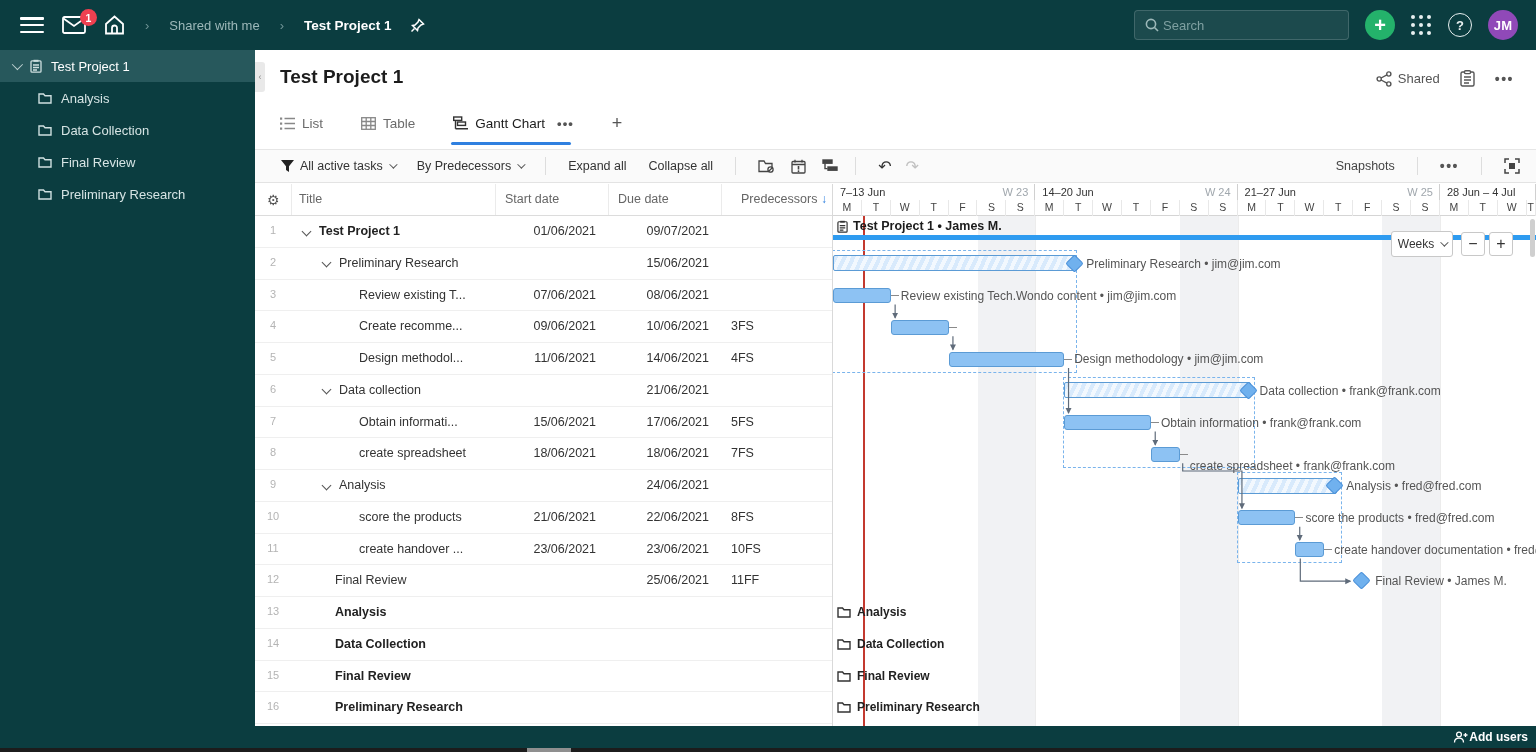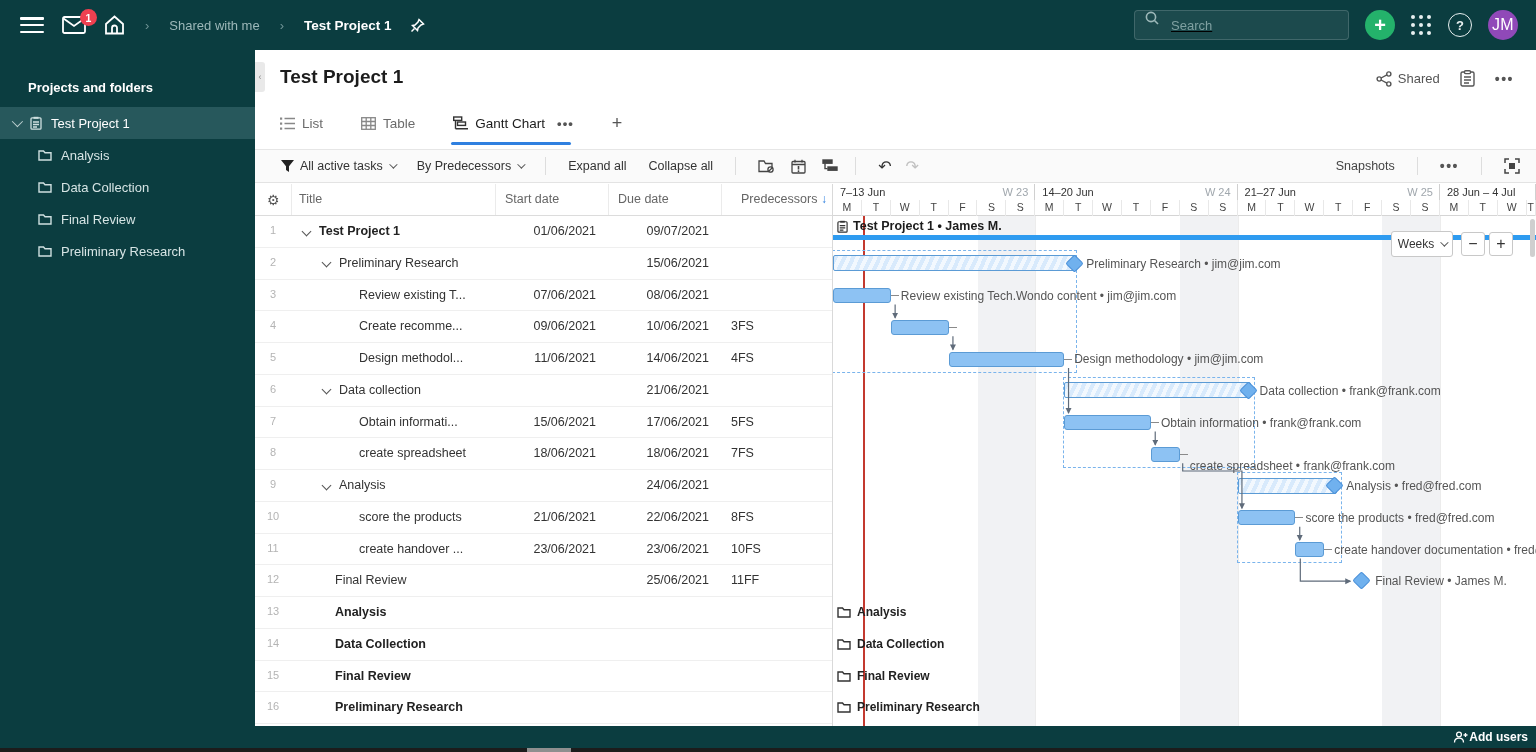--- a/index.html
+++ b/index.html
@@ -11,28 +11,28 @@
   .topbar { position:absolute; left:0; top:0; width:1536px; height:50px; background:#0b3d40; display:flex; align-items:center; }
   .tb-left { display:flex; align-items:center; gap:18px; padding-left:20px; }
   .hamburger { width:24px; height:16px; display:flex; flex-direction:column; justify-content:space-between; cursor:pointer; }
   .hamburger span { height:2.5px; background:#fff; border-radius:1px; }
   .tb-icon { position:relative; display:flex; align-items:center; }
   .badge { position:absolute; top:-7px; right:-11px; min-width:17px; height:17px; border-radius:9px; background:#ef4050; color:#fff; font-size:10.5px; font-weight:bold; display:flex; align-items:center; justify-content:center; padding:0 4px; }
   .crumb-sep { color:#6f9496; font-size:13px; margin:0 2px; }
   .crumb-muted { color:#9db8b9; font-size:13px; }
   .crumb-current { color:#fff; font-size:13.5px; font-weight:bold; }
   .tb-right { margin-left:auto; display:flex; align-items:center; gap:16px; padding-right:18px; }
-  .searchbox { width:215px; height:30px; background:rgba(255,255,255,0.07); border:1px solid rgba(255,255,255,0.16); border-radius:4px; display:flex; padding:0 10px; gap:12px;text-decoration:underline; }
+  .searchbox { width:215px; height:30px; background:rgba(255,255,255,0.07); border:1px solid rgba(255,255,255,0.16); border-radius:4px; display:flex; align-items:center; padding:0 10px; gap:4px; }
   .searchbox input { background:transparent; border:none; outline:none; color:#cfe0e0; font-size:13px; width:160px; font-family:inherit; }
   .searchbox input::placeholder { color:#7fa0a1; }
   .green-plus { width:30px; height:30px; border-radius:50%; background:#24b26b; color:#fff; font-size:20px; display:flex; align-items:center; justify-content:center; font-weight:bold; line-height:1; }
   .dotgrid { display:grid; grid-template-columns:repeat(3,5px); grid-template-rows:repeat(3,5px); gap:3px; }
   .dotgrid i { width:4px; height:4px; border-radius:50%; background:#e8f0f0; }
   .help-circle { width:24px; height:24px; border-radius:50%; border:1.6px solid #e8f0f0; color:#e8f0f0; font-size:13px; display:flex; align-items:center; justify-content:center; font-weight:bold; }
-  .avatar { width:30px; height:30px; border-radius:50%; background:#9049b8; color:#fff; font-size:16px; font-weight:normal; display:flex; align-items:center; justify-content:center; letter-spacing:0.3px; }
+  .avatar { width:30px; height:30px; border-radius:50%; background:#9049b8; color:#fff; font-size:13px; font-weight:bold; display:flex; align-items:center; justify-content:center; letter-spacing:0.3px; }
 
   
   .sidebar { position:absolute; left:0; top:50px; width:255px; height:676px; background:#0b3d40; color:#d6e4e4; }
   .sb-title { font-size:13px; font-weight:bold; color:#fff; padding:30px 0 12px 28px; }
   .sb-item { height:32px; display:flex; align-items:center; font-size:13px; color:#d6e4e4; cursor:pointer; }
   .sb-item.selected { background:#27585c; color:#fff; }
   .sb-chev { width:8px; height:8px; border-right:1.4px solid #bcd0d0; border-bottom:1.4px solid #bcd0d0; transform:rotate(45deg) translateY(-2px); margin-left:12px; }
   .sb-icon { margin-right:9px; display:flex; align-items:center; }
 
   
@@ -165,21 +165,20 @@
           <i></i>
           <i></i>
           <i></i>
         </div>
       <div class="help-circle">?</div>
       <div class="avatar">JM</div>
     </div>
   </div>
 
   <div class="sidebar">
-    <div class="sb-title">Projects and folders</div>
     <div id="sidebar-list">
         <div class="sb-item selected">
           <span class="sb-chev"></span>
           <span style="width:10px"></span>
           <span class="sb-icon">
             <svg width="12" height="14" viewBox="0 0 12 14" fill="none" stroke="#cfe0e0" stroke-width="1.3">
               <rect x="1" y="1.8" width="10" height="11.4" rx="1"></rect>
               <rect x="3.5" y="0.8" width="5" height="2" fill="#cfe0e0" stroke="none"></rect>
               <path d="M3 6 H9 M3 8.5 H9 M3 11 H7"></path>
             </svg>

